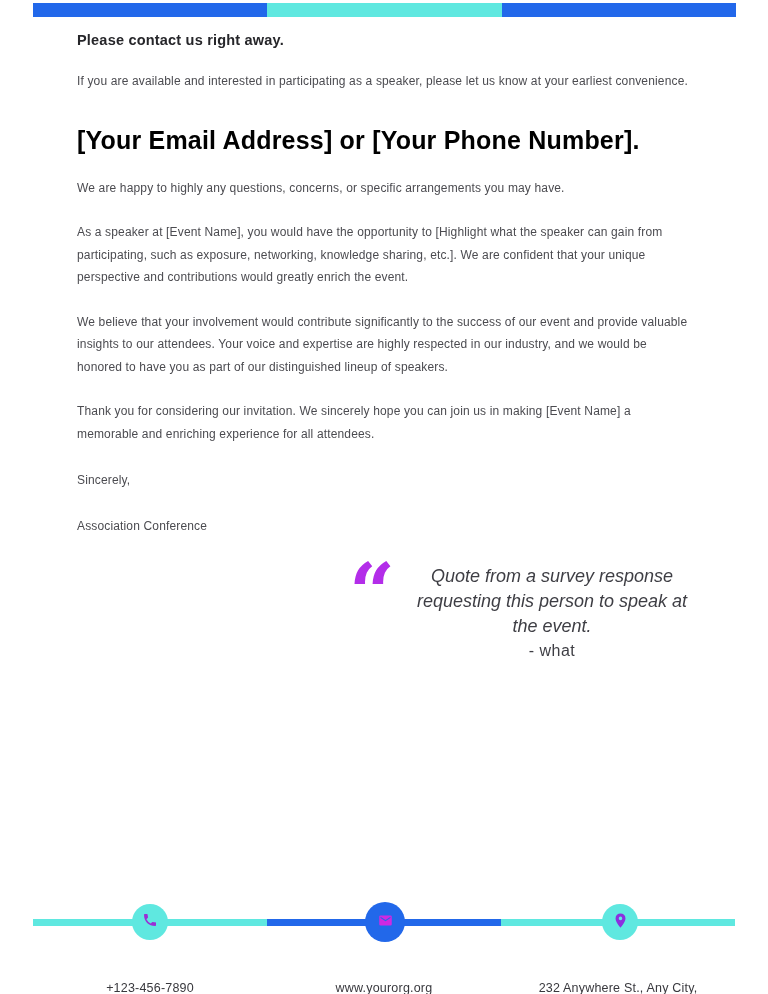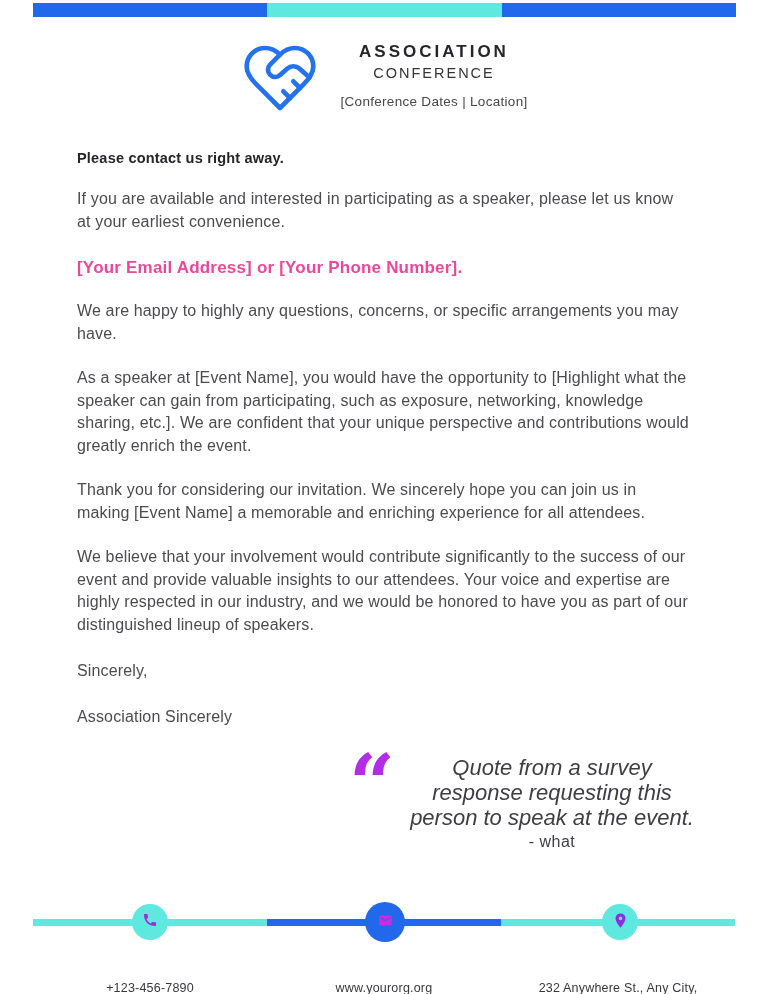--- a/index.html
+++ b/index.html
@@ -48,26 +48,26 @@
 
   
   .content { padding: 0 77px; }
   .lead {
     margin-top: 32px;
     font-size: 14.5px; font-weight: bold; color: #26262a;
     letter-spacing: 0.2px;
   }
   .para {
     margin-top: 22px;
-    font-size: 16px; line-height: 22.5px; color: #4b4b50;
+    font-size: 12px; line-height: 22.5px; color: #4b4b50;
     letter-spacing: 0.15px;
   }
   .contact-heading {
-    margin-top: 25px;
-    font-size: 17px; font-weight: bold; color: #ec4899;
+    margin-top: 33px;
+    font-size: 25px; font-weight: bold; color: #000000;
     letter-spacing: 0.2px;
   }
   .closing { margin-top: 24px; }
   .signature { margin-top: 22px; line-height: 24px; }
 
   
   .quote {
     margin-top: 26px;
     margin-left: 272px;
     width: 348px;
@@ -78,21 +78,21 @@
     font-family: "DejaVu Serif", serif;
     font-weight: bold;
     font-size: 80px;
     line-height: 58px;
     color: #b32de9;
     flex: 0 0 58px;
   }
   .quote-body { flex: 1; text-align: center; }
   .quote-text {
     font-style: italic;
-    font-size: 22px;
+    font-size: 18px;
     line-height: 25px;
     color: #3e3e44;
   }
   .quote-attr {
     font-size: 16px;
     color: #3e3e44;
     margin-top: 3px;
     letter-spacing: 0.5px;
   }
 
@@ -132,47 +132,32 @@
 <body>
 
 <div class="page">
 
   <div class="topbar">
     <div class="seg seg-blue"></div>
     <div class="seg seg-teal"></div>
     <div class="seg seg-blue"></div>
   </div>
 
-  <div class="header">
-    <span class="logo">
-      <svg viewBox="0 0 24 24" width="80" height="80" fill="none" stroke="#2472ec" stroke-width="1.4" stroke-linecap="round" stroke-linejoin="round">
-        <path d="M19 14c1.49-1.46 3-3.21 3-5.5A5.5 5.5 0 0 0 16.5 3c-1.76 0-3 .5-4.5 2-1.5-1.5-2.74-2-4.5-2A5.5 5.5 0 0 0 2 8.5c0 2.3 1.5 4.05 3 5.5l7 7Z"></path>
-        <path d="M12 5 9.04 7.96a2.17 2.17 0 0 0 0 3.08c.82.82 2.13.85 3 .07l2.07-1.9a2.82 2.82 0 0 1 3.79 0l2.96 2.66"></path>
-        <path d="m18 15-2-2"></path>
-        <path d="m15 18-2-2"></path>
-      </svg>
-    </span>
-    <div class="header-text">
-      <div class="org-line1">ASSOCIATION</div>
-      <div class="org-line2">CONFERENCE</div>
-      <div class="event-meta">[Conference Dates | Location]</div>
-    </div>
-  </div>
 
   <div class="content">
     <div class="lead">Please contact us right away.</div>
     <p class="para">If you are available and interested in participating as a speaker, please let us know at your earliest convenience.</p>
     <div class="contact-heading">[Your Email Address] or [Your Phone Number].</div>
     <p class="para">We are happy to highly any questions, concerns, or specific arrangements you may have.</p>
     <p class="para">As a speaker at [Event Name], you would have the opportunity to [Highlight what the speaker can gain from participating, such as exposure, networking, knowledge sharing, etc.]. We are confident that your unique perspective and contributions would greatly enrich the event.</p>
+    <p class="para">We believe that your involvement would contribute significantly to the success of our event and provide valuable insights to our attendees. Your voice and expertise are highly respected in our industry, and we would be honored to have you as part of our distinguished lineup of speakers.</p>
     <p class="para">Thank you for considering our invitation. We sincerely hope you can join us in making [Event Name] a memorable and enriching experience for all attendees.</p>
-    <p class="para">We believe that your involvement would contribute significantly to the success of our event and provide valuable insights to our attendees. Your voice and expertise are highly respected in our industry, and we would be honored to have you as part of our distinguished lineup of speakers.</p>
     <p class="para closing">Sincerely,</p>
     <div class="para signature">
-      <div>Association Sincerely</div>
+      <div>Association Conference</div>
     </div>
 
     <div class="quote">
       <div class="quote-mark">“</div>
       <div class="quote-body">
         <div class="quote-text">Quote from a survey response requesting this person to speak at the event.</div>
         <div class="quote-attr">- what</div>
       </div>
     </div>
   </div>

